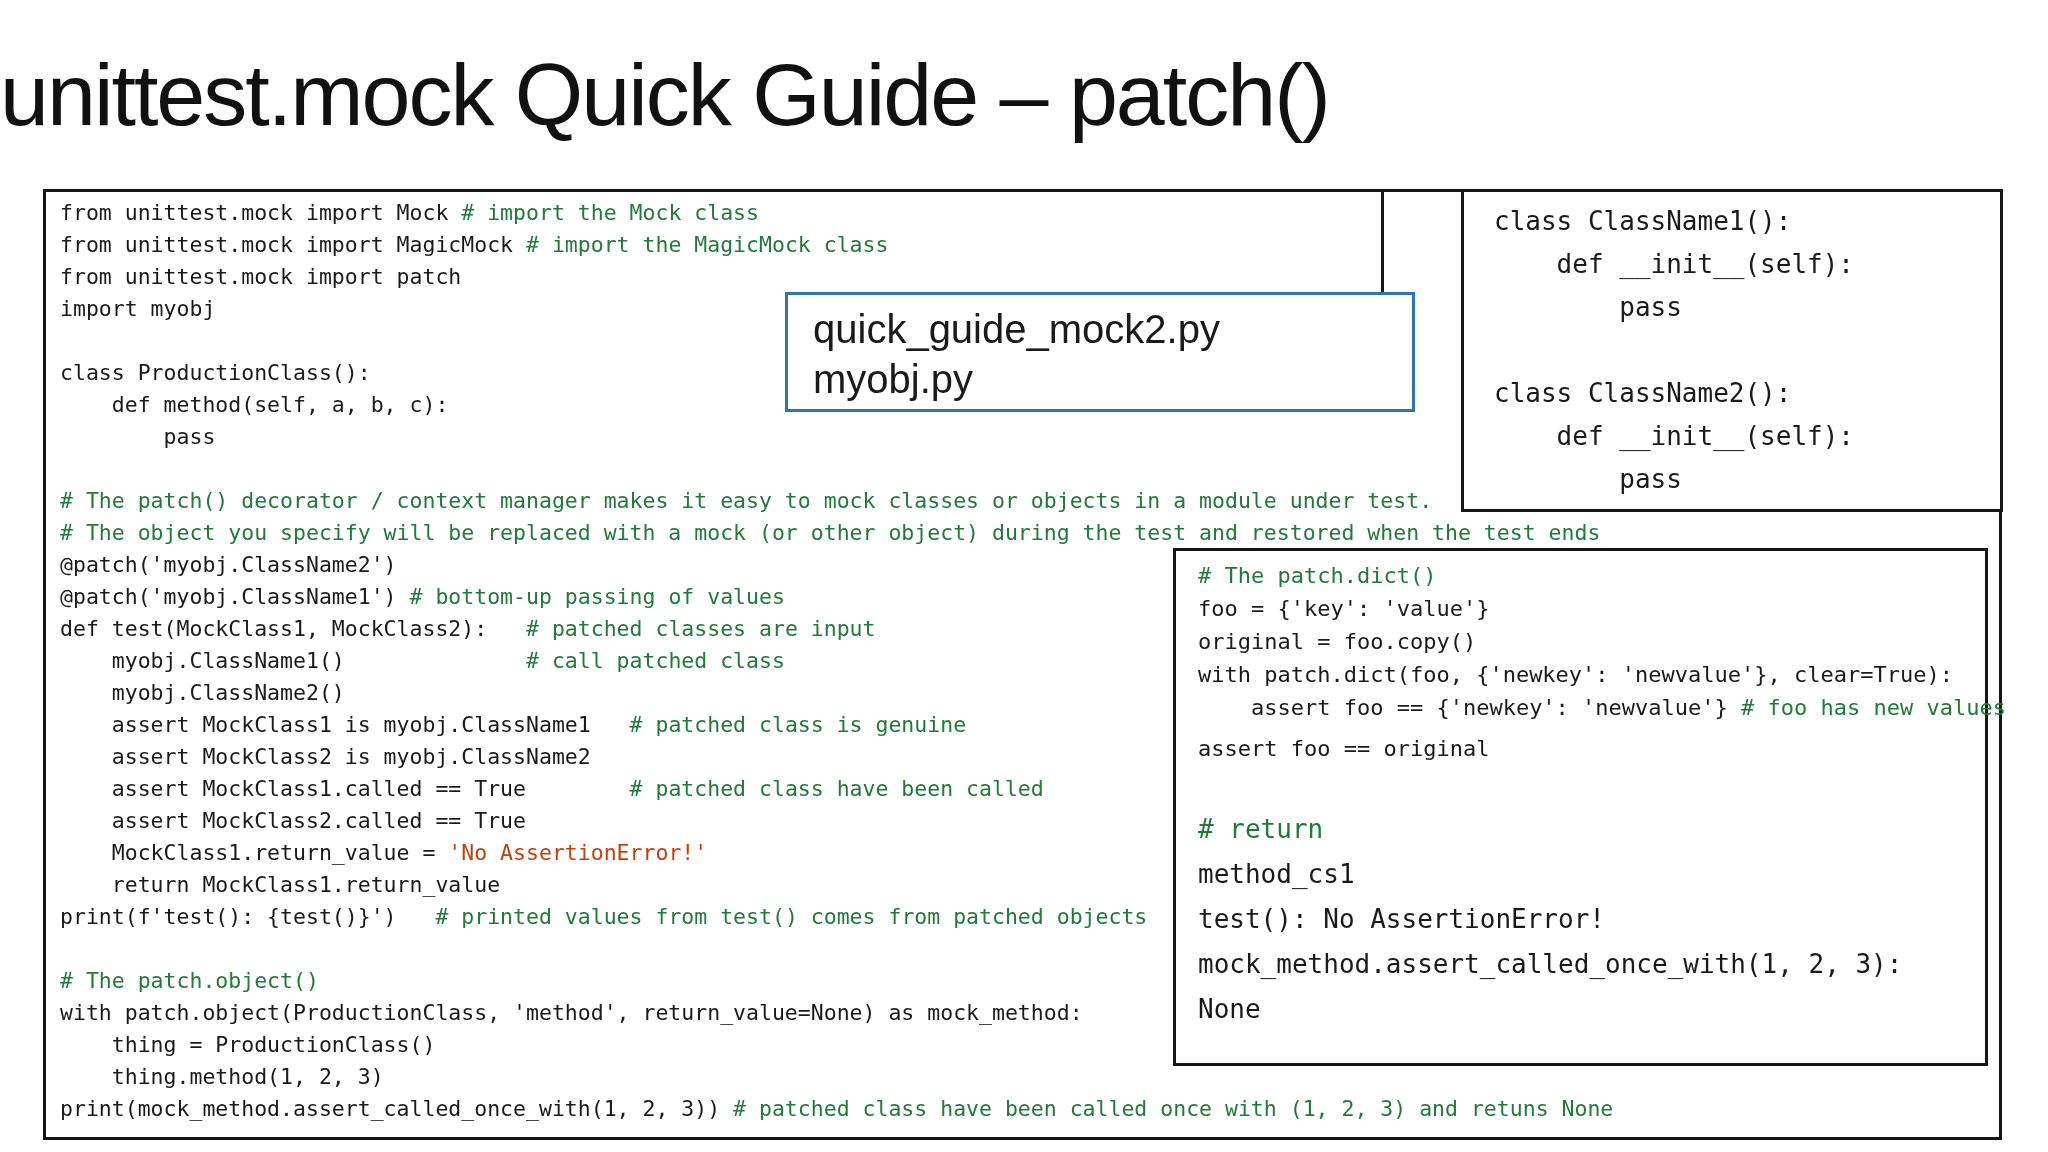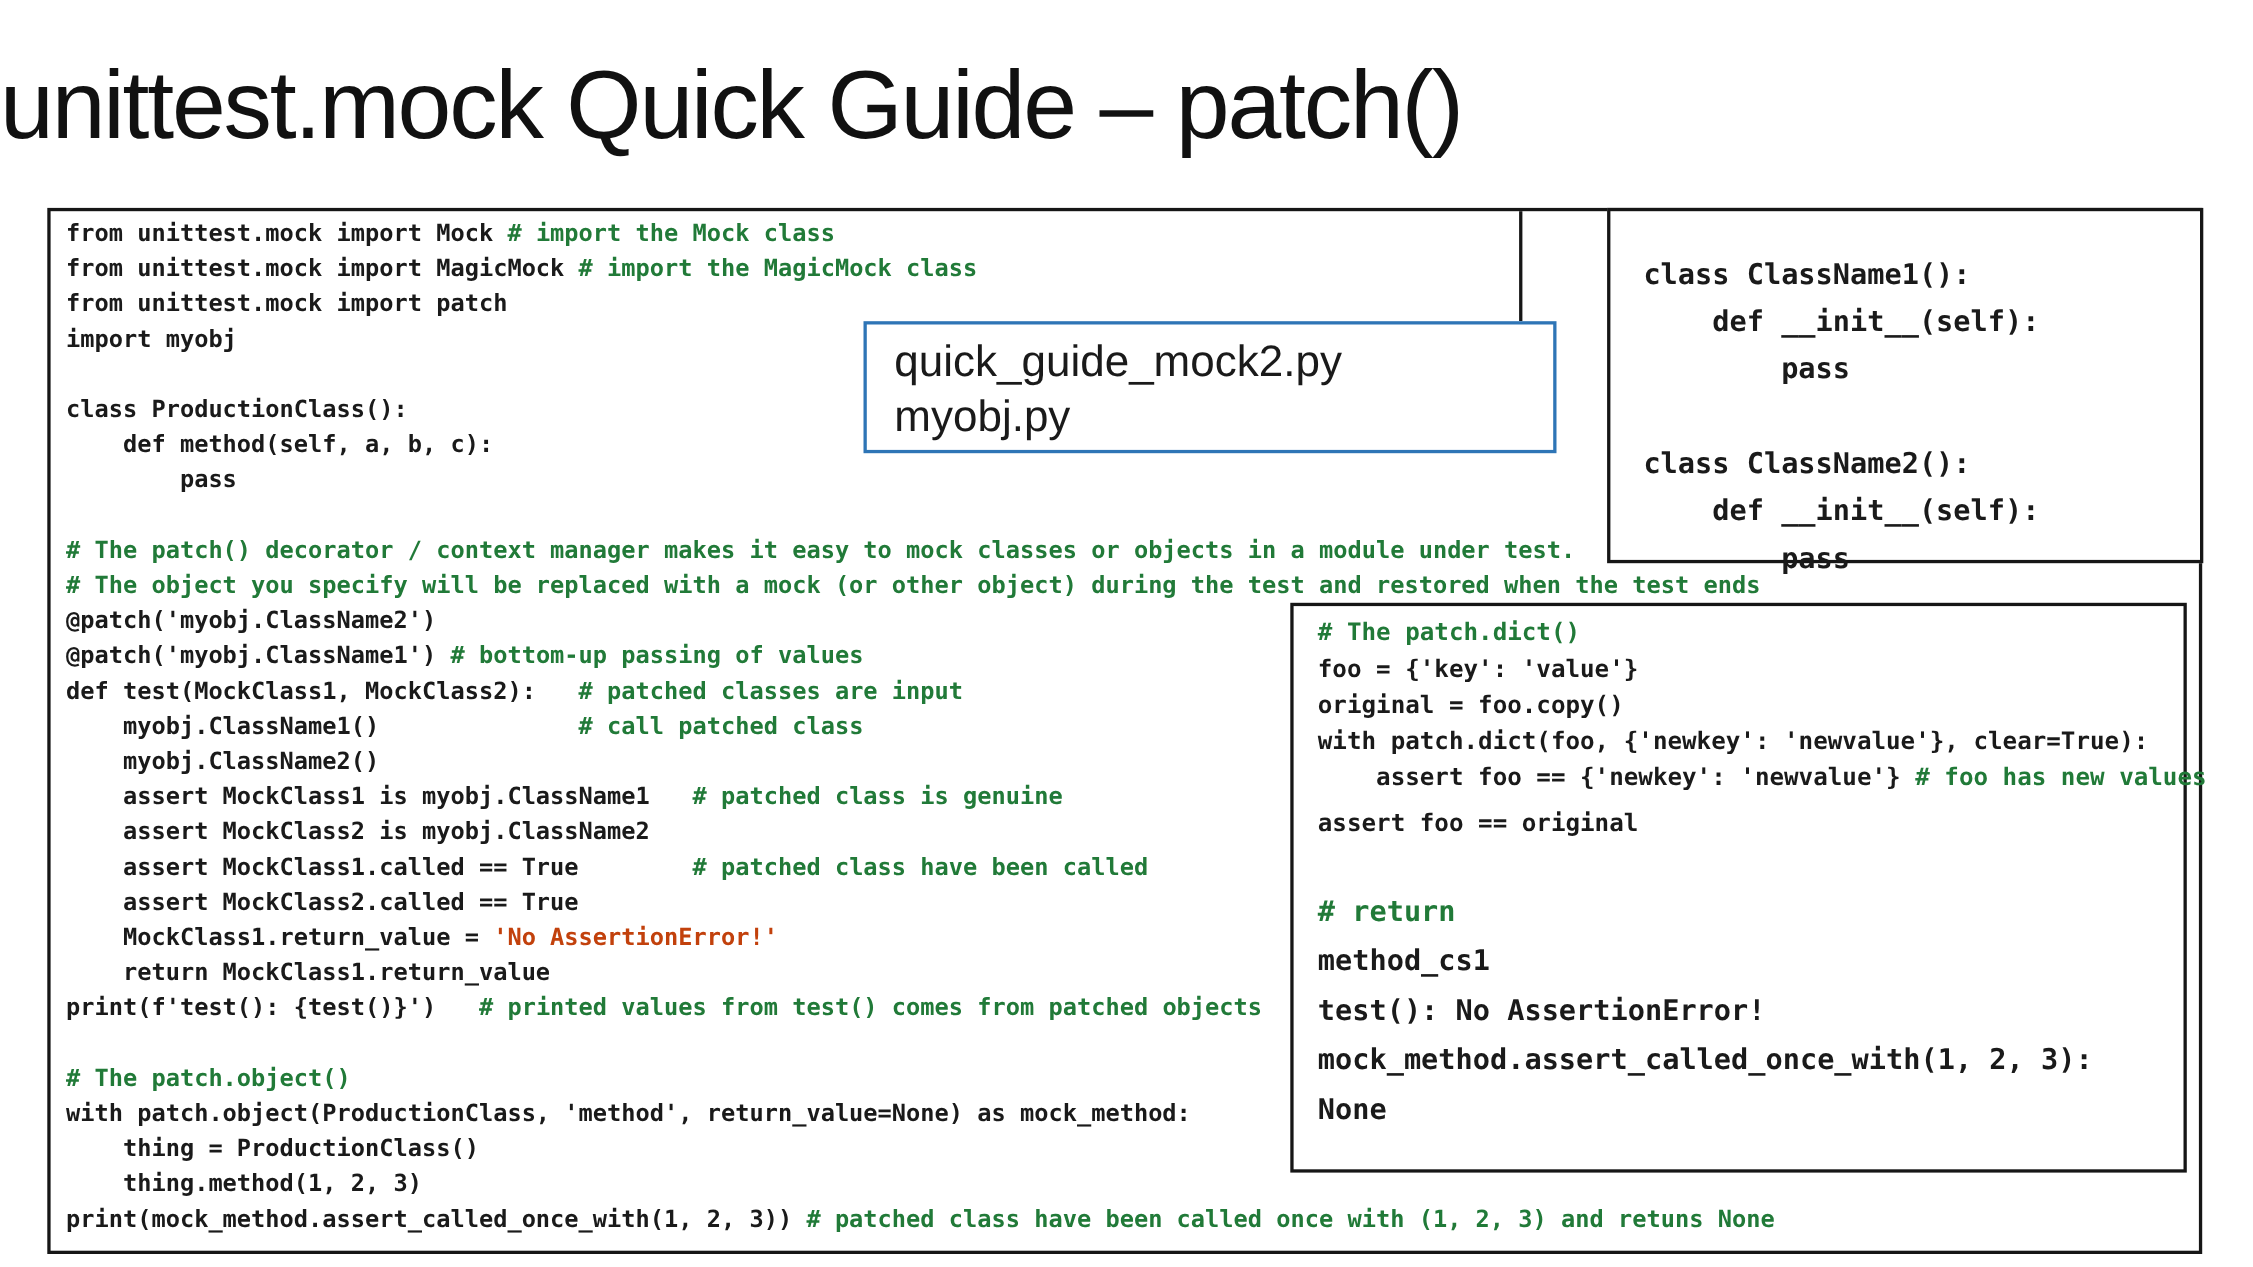--- a/index.html
+++ b/index.html
@@ -12,24 +12,24 @@
     font-size:88px;letter-spacing:-2px;color:#111;white-space:nowrap;
     font-family:"Liberation Sans", sans-serif;
   }
   .box{position:absolute;box-sizing:border-box;background:#ffffff;border:3px solid #161616;}
   .outer-box{left:43px;top:189px;width:1959px;height:951px;background:transparent;z-index:1;}
   .seg-line{position:absolute;left:1381px;top:192px;width:3px;height:100px;background:#161616;z-index:1;}
   .myobj-box{left:1461px;top:189px;width:542px;height:323px;z-index:3;padding:8px 0 0 30px;}
   .dict-box{left:1173px;top:548px;width:815px;height:518px;z-index:3;padding:8px 0 0 22px;}
   .blue-box{left:785px;top:292px;width:630px;height:120px;border:3px solid #2e75b6;z-index:3;padding:9px 0 0 25px;}
   .blue-box .fname{font-size:40px;line-height:50px;color:#1a1a1a;white-space:nowrap;}
-  .code{font-family:"DejaVu Sans Mono","Liberation Mono",monospace;font-weight:bold;white-space:pre;}
+  .code{font-family:"DejaVu Sans Mono","Liberation Mono",monospace;font-weight:normal;white-space:pre;}
   .main-code{position:absolute;left:60px;top:197px;z-index:2;font-size:21.5px;line-height:32px;}
   .main-code .cl{min-height:32px;}
-  .myobj-code{font-size:26px;line-height:43px;margin-top:29px;}
+  .myobj-code{font-size:26px;line-height:43px;}
   .myobj-code .cl{min-height:43px;}
   .dict-code{font-size:22px;line-height:33px;}
   .dict-code .cl{min-height:33px;}
   .dict-code .cl:last-child{margin-top:8px;}
   .out-code{font-size:26px;line-height:45px;margin-top:42px;}
   .out-code .cl{min-height:45px;}
   .tok-c{color:#1a1a1a;}
   .tok-m{color:#217a38;}
   .tok-s{color:#c2410c;}
 </style>

